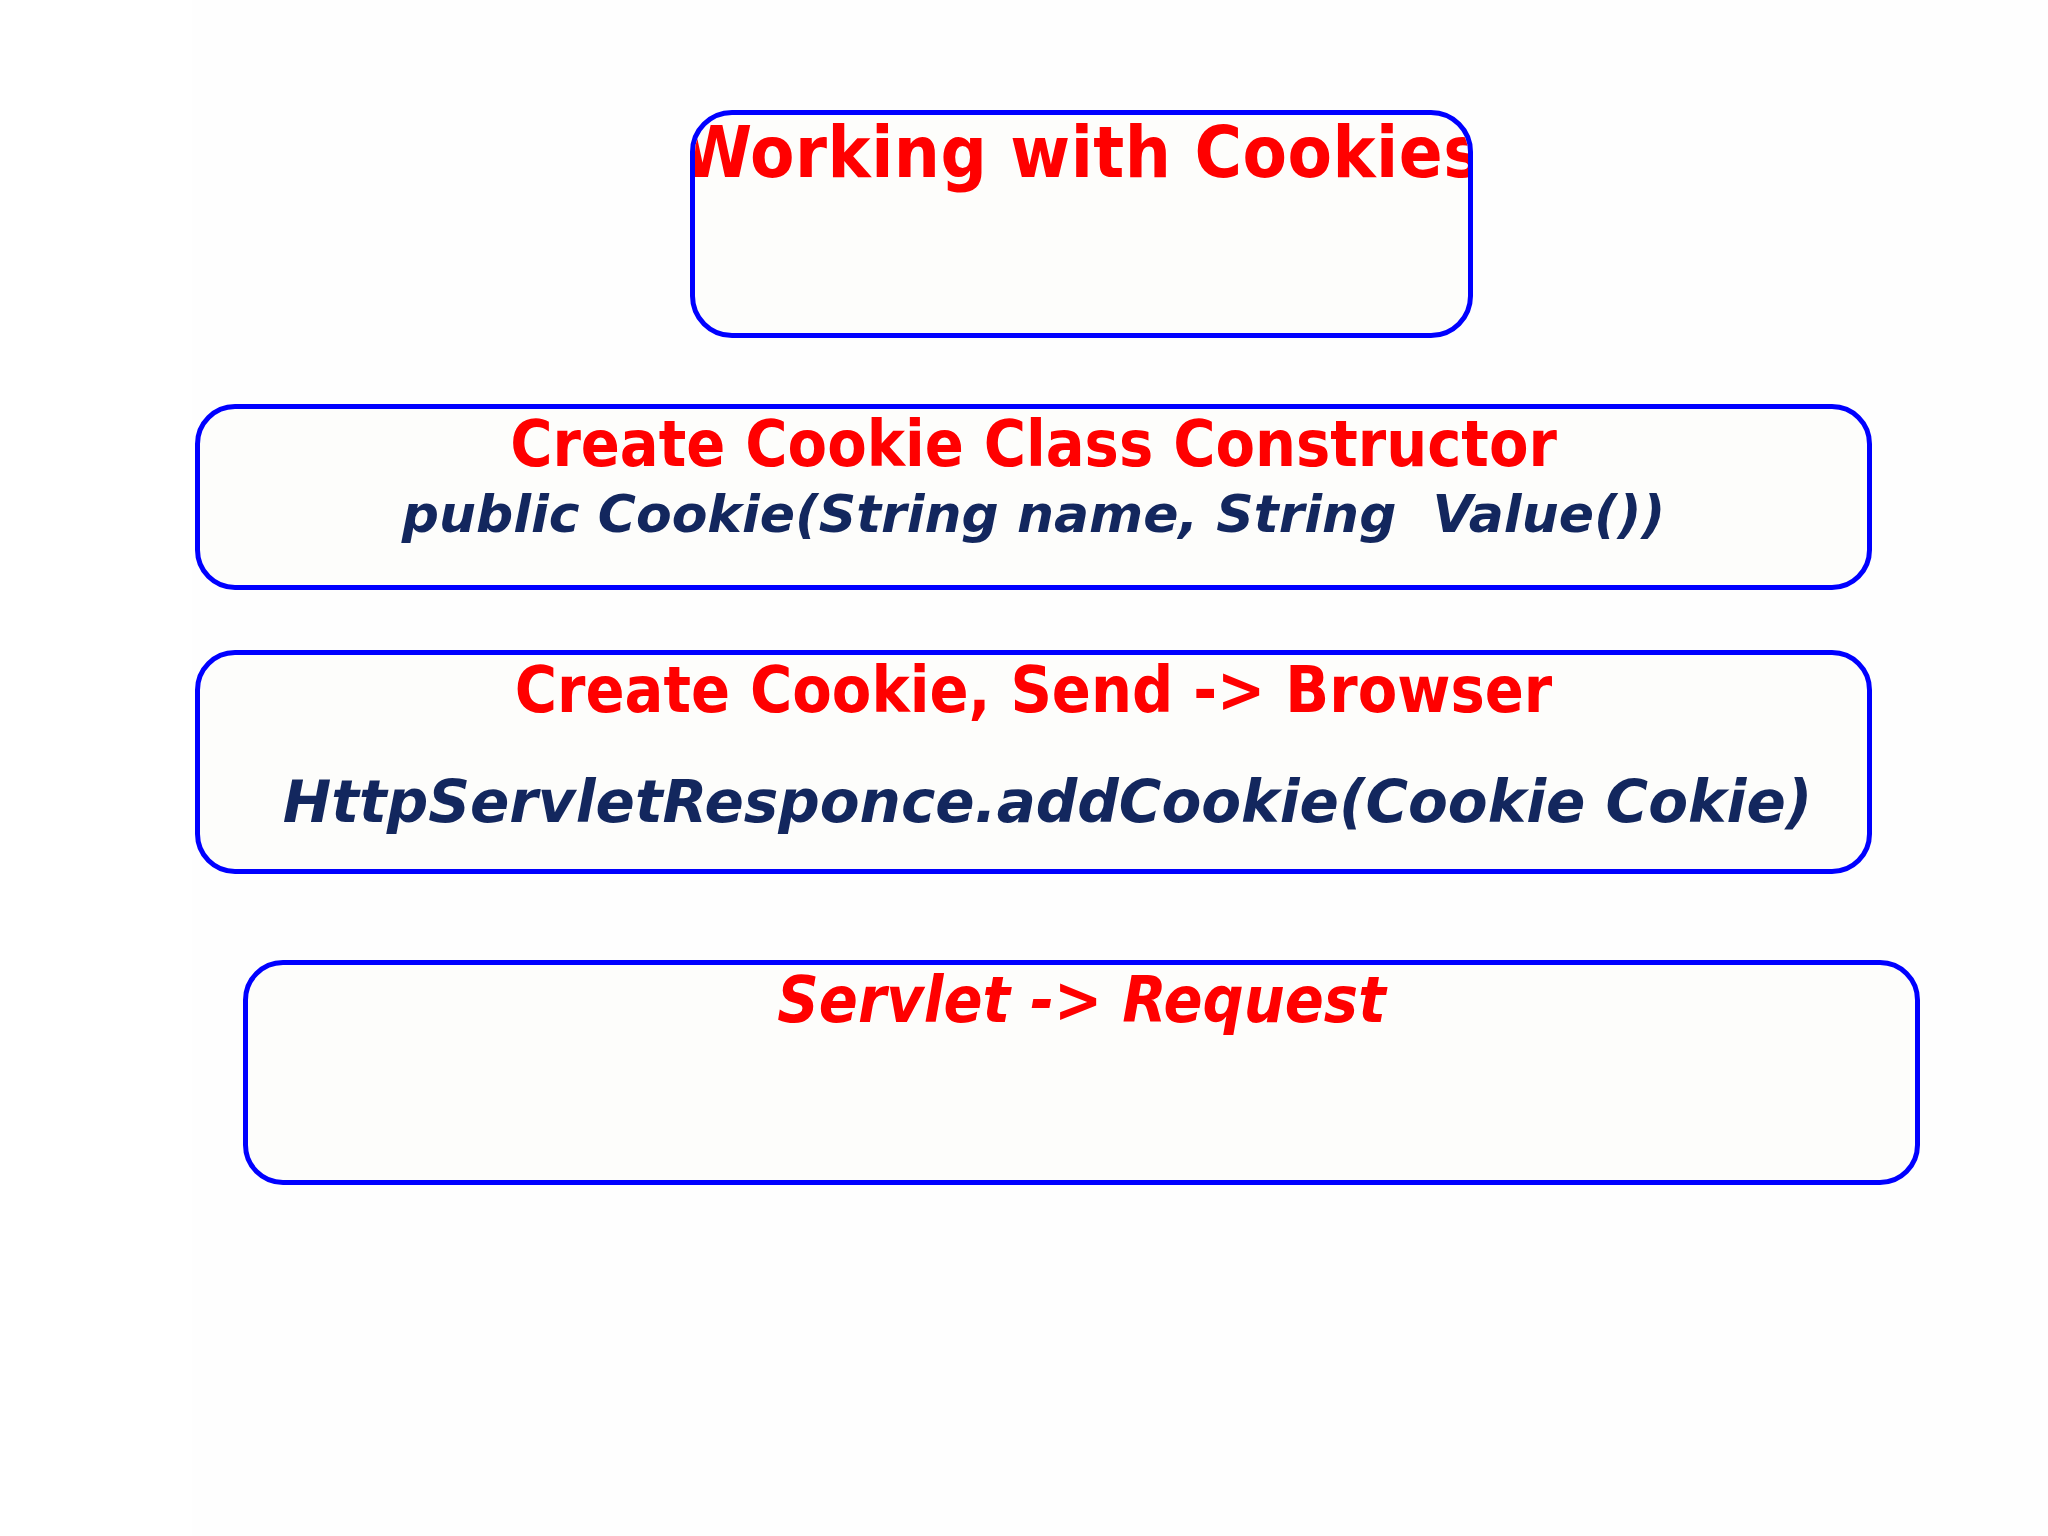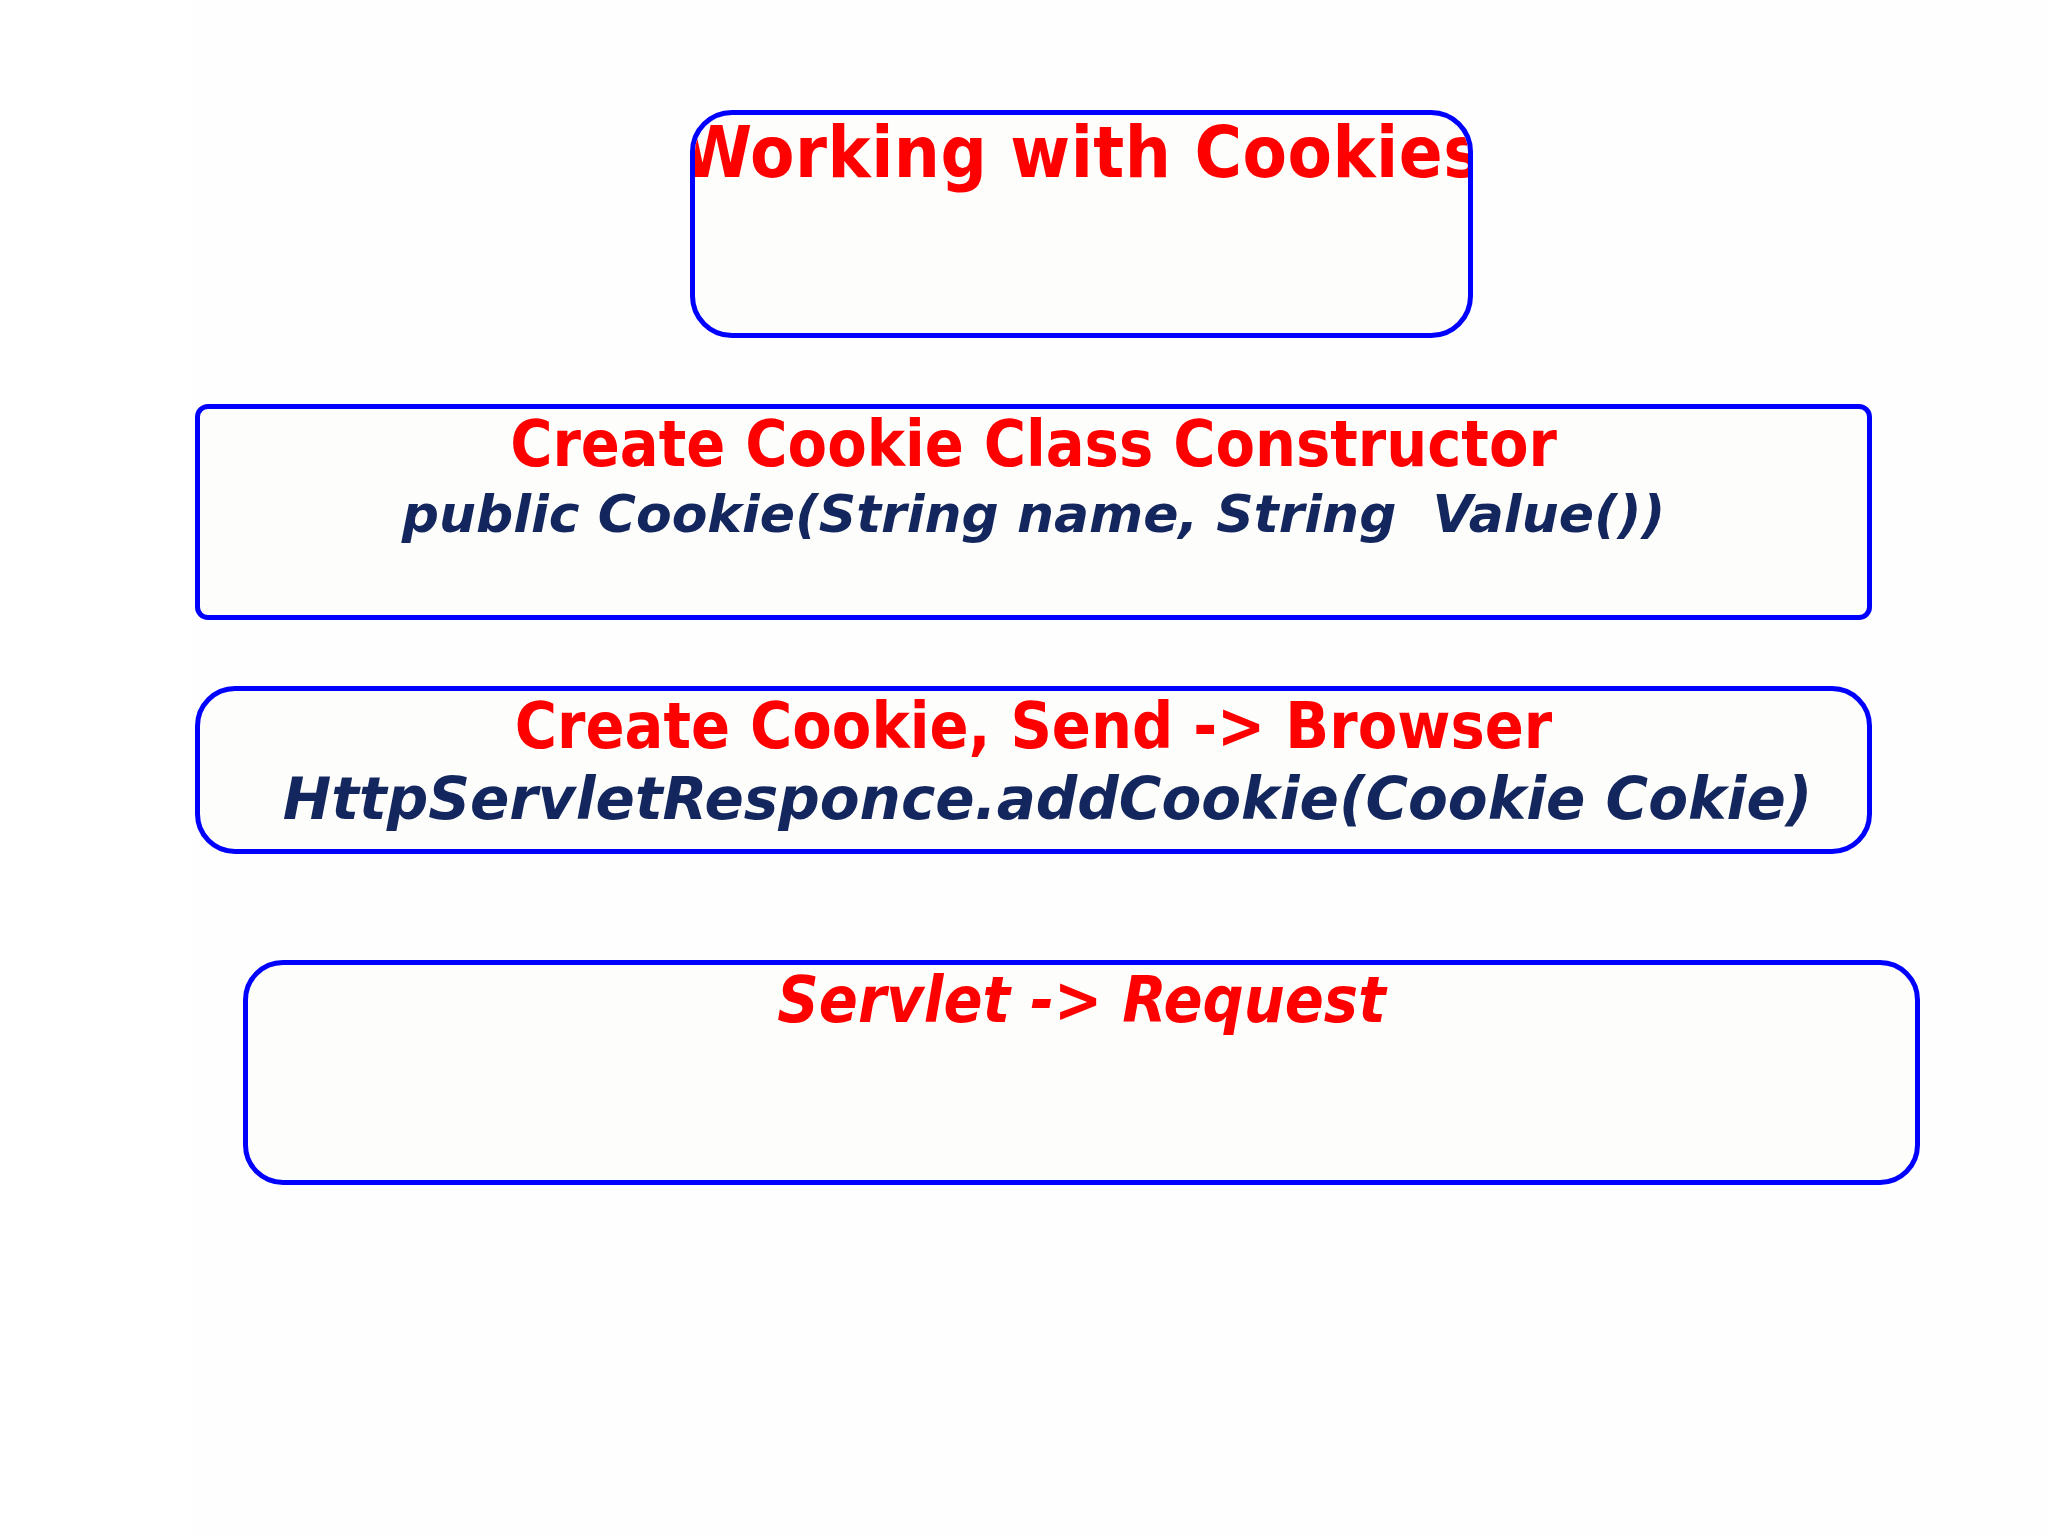--- a/index.html
+++ b/index.html
@@ -62,22 +62,22 @@
     line-height: 1.05;
     white-space: pre;
   }
 
   
   .content-box {
     left: 195px;
     width: 1677px;
     padding: 0 26px;
   }
-  #box-constructor { top: 404px;  height: 216px; border-radius: 13px; }
-  #box-send        { top: 686px;  height: 168px; }
+  #box-constructor { top: 404px;  height: 186px; }
+  #box-send        { top: 650px;  height: 224px; gap: 39px; }
   #box-request     { top: 960px;  height: 225px; margin-left: 48px; }
 
   .box-heading {
     color: #FF0000;
     font-family: "DejaVu Sans Condensed", "Liberation Sans Narrow", "Liberation Sans", sans-serif;
     font-weight: bold;
     font-size: 64px;
     line-height: 1.12;
     white-space: pre;
   }

